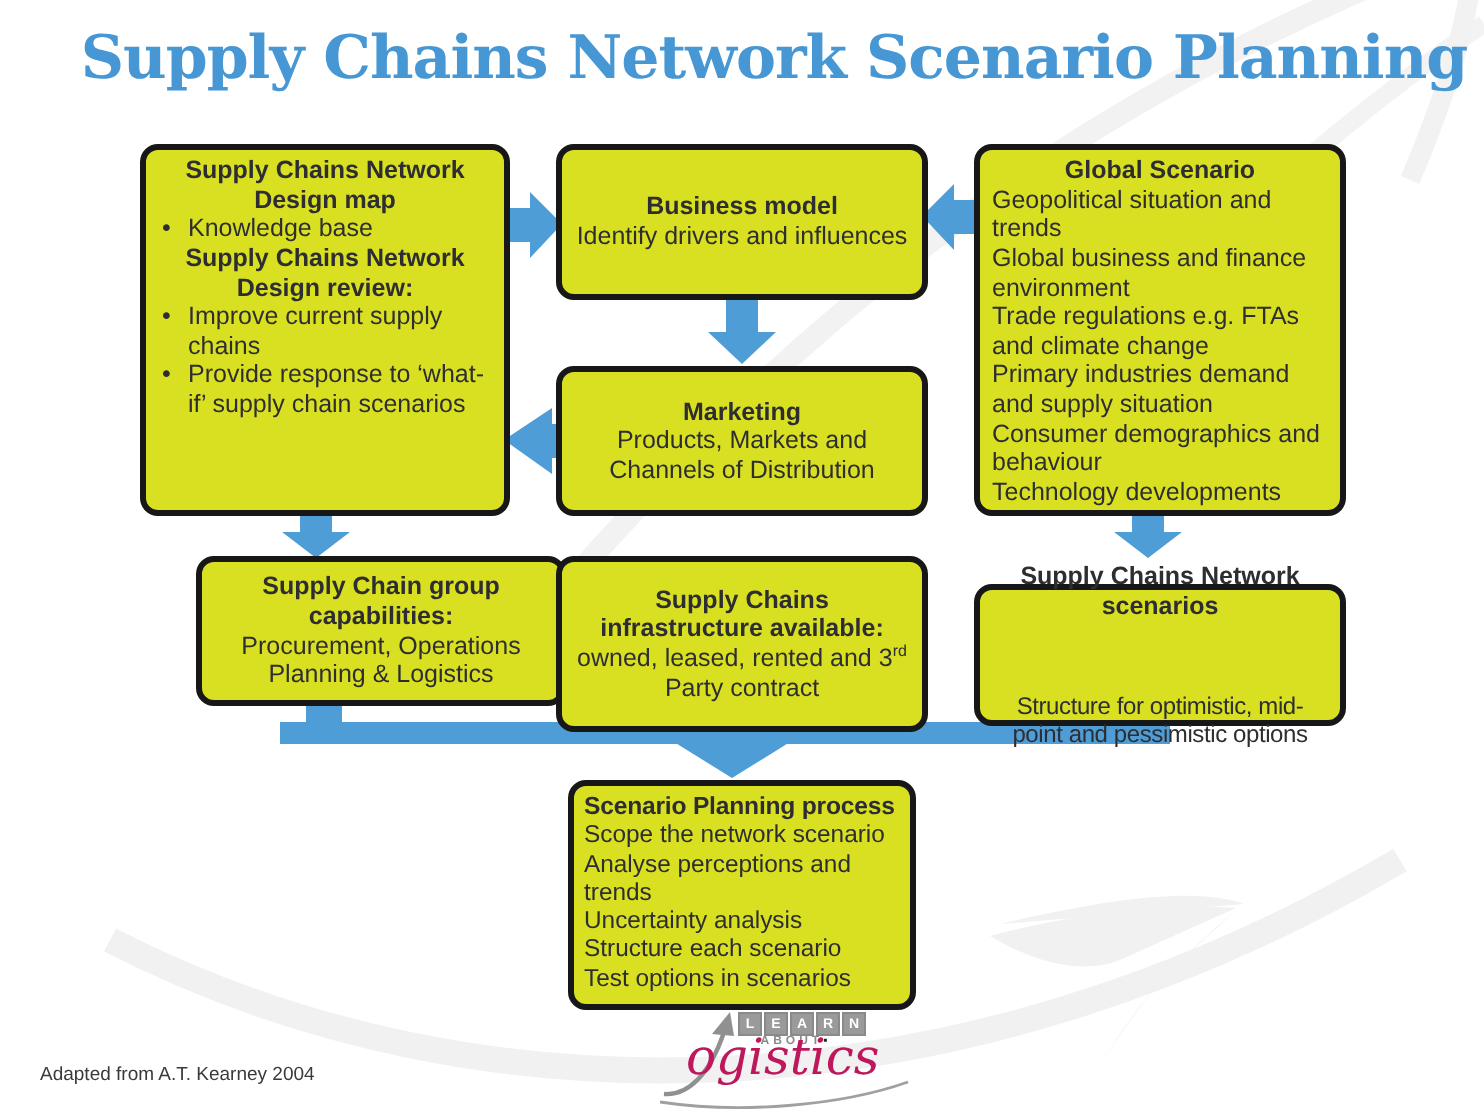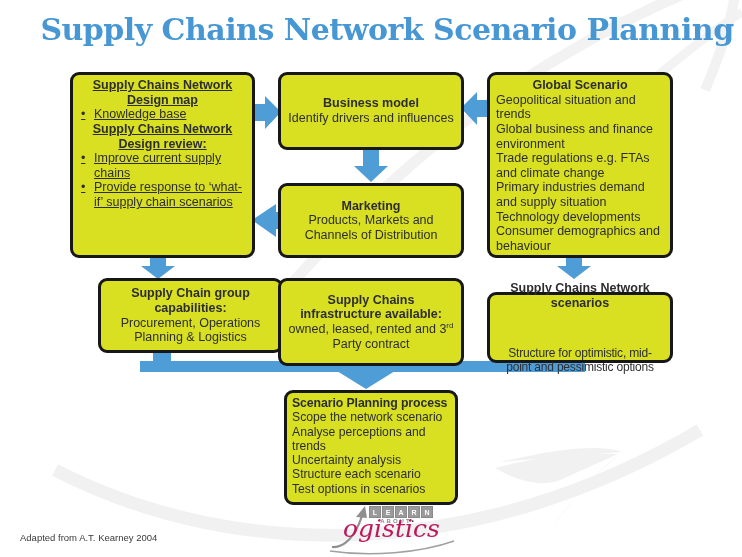--- a/index.html
+++ b/index.html
@@ -78,21 +78,21 @@
 
     <rect x="153" y="351" width="18" height="12" fill="#4f9dd7"></rect>
     <rect x="356" y="351" width="30" height="12" fill="#4f9dd7"></rect>
     <rect x="565" y="351" width="18" height="12" fill="#4f9dd7"></rect>
     <rect x="140" y="361" width="445" height="11" fill="#4f9dd7"></rect>
     <polygon points="337,371 395,371 366,389" fill="#4f9dd7"></polygon>
   </svg>
 
   <div class="title">Supply Chains Network Scenario Planning</div>
 
-  <div class="box" style="left:70px;top:72px;width:185px;height:186px;text-decoration:underline;">
+  <div class="box" style="left:70px;top:72px;width:185px;height:186px;">
     <div class="bh">Supply Chains Network Design map</div>
     <div class="bullet-row">
       <span class="bullet-glyph">•</span>
       <span class="bullet-text">Knowledge base</span>
     </div>
     <div class="bh">Supply Chains Network Design review:</div>
     <div class="bullet-row">
       <span class="bullet-glyph">•</span>
       <span class="bullet-text">Improve current supply chains</span>
     </div>
@@ -106,22 +106,22 @@
     <div class="bh">Business model</div>
     <div>Identify drivers and influences</div>
   </div>
 
   <div class="box" style="left:487px;top:72px;width:186px;height:186px;padding:3px 6px;">
     <div class="bh">Global Scenario</div>
     <div class="left-lines">Geopolitical situation and trends</div>
     <div class="left-lines">Global business and finance environment</div>
     <div class="left-lines">Trade regulations e.g. FTAs and climate change</div>
     <div class="left-lines">Primary industries demand and supply situation</div>
+    <div class="left-lines">Consumer demographics and behaviour</div>
     <div class="left-lines">Technology developments</div>
-    <div class="left-lines">Consumer demographics and behaviour</div>
   </div>
 
   <div class="box vcenter" style="left:278px;top:183px;width:186px;height:75px;">
     <div class="bh">Marketing</div>
     <div>Products, Markets and Channels of Distribution</div>
   </div>
 
   <div class="box vcenter" style="left:70px;top:278px;width:185px;height:75px;margin-left:28px;">
     <div class="bh">Supply Chain group capabilities:</div>
     <div>Procurement, Operations Planning &amp; Logistics</div>

